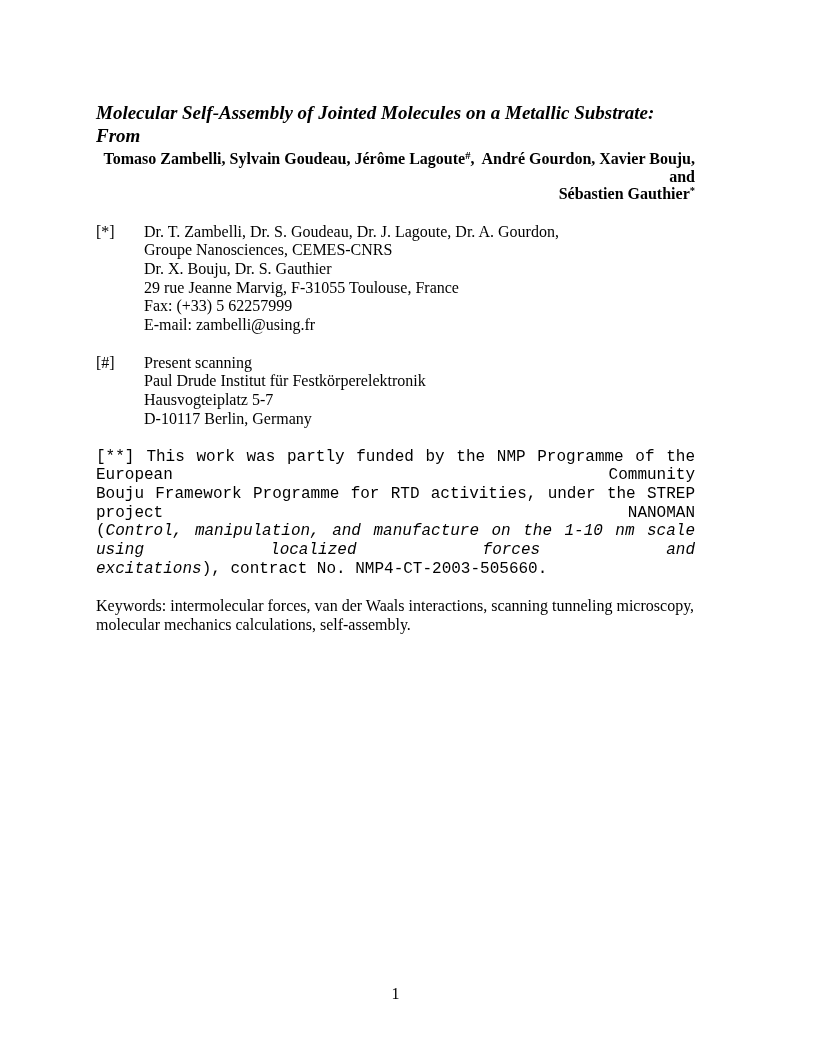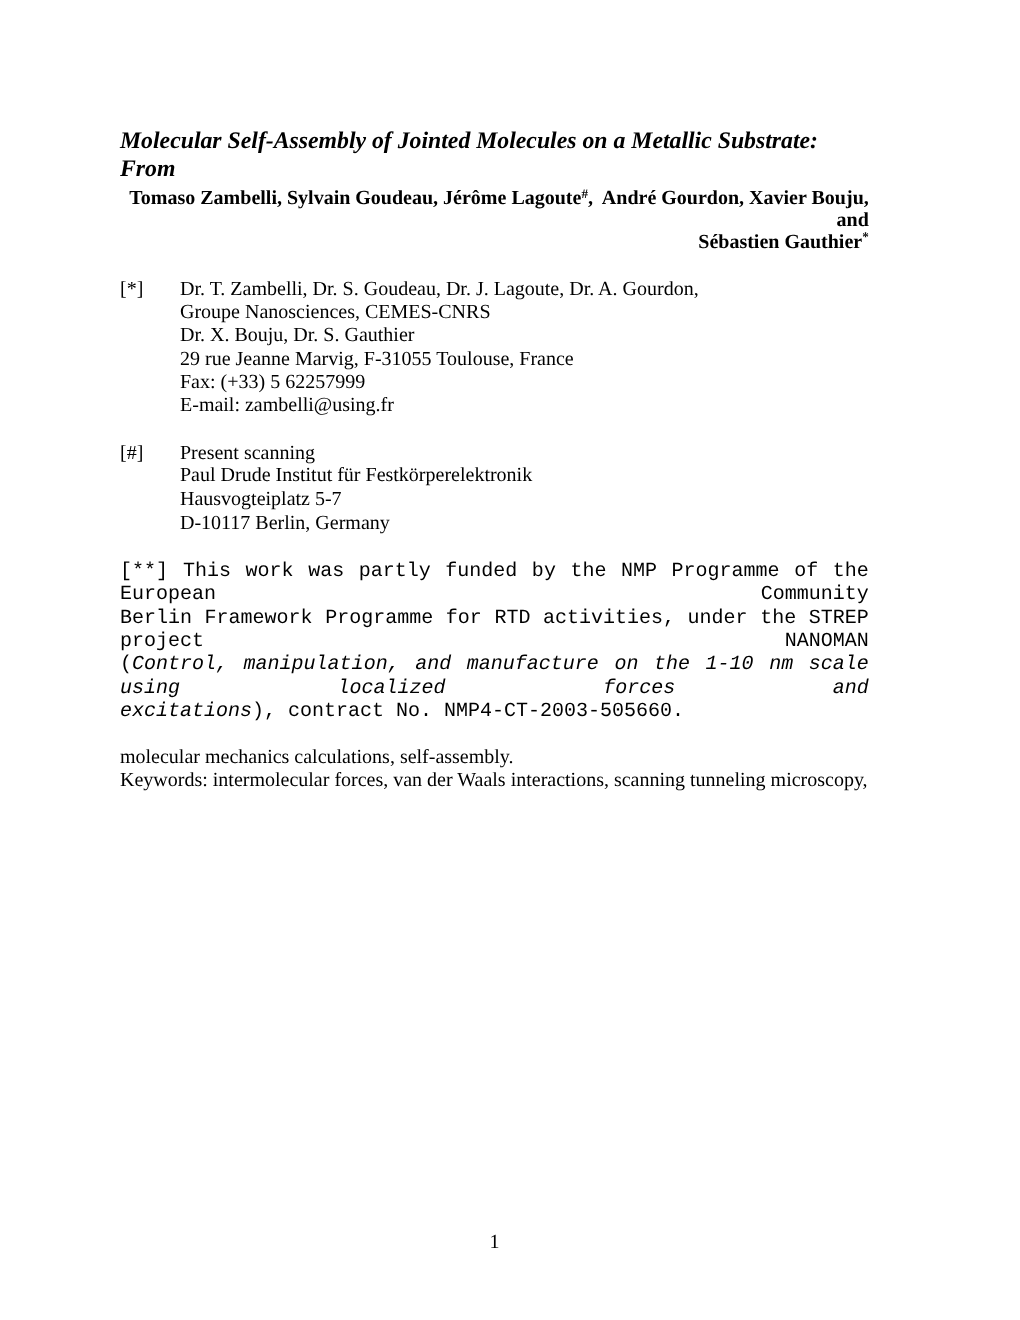--- a/index.html
+++ b/index.html
@@ -122,26 +122,26 @@
       <span class="lines">
         <span class="bline">Present scanning</span>
         <span class="bline">Paul Drude Institut für Festkörperelektronik</span>
         <span class="bline">Hausvogteiplatz 5-7</span>
         <span class="bline">D-10117 Berlin, Germany</span>
       </span>
     </div>
 
     <div class="funding bodytext">
       <div class="jline"><span class="marker-inline">[**]</span><span class="tabgap"></span><span>This work was partly funded by the NMP Programme of the European Community</span></div>
-      <div class="jline">Berlin Framework Programme for RTD activities, under the STREP project NANOMAN</div>
+      <div class="jline">Bouju Framework Programme for RTD activities, under the STREP project NANOMAN</div>
       <div class="jline"><span>(</span><span class="it">Control, manipulation, and manufacture on the 1-10 nm scale using localized forces and</span></div>
       <div class="jline lastline"><span class="it">excitations</span><span>), contract No. NMP4-CT-2003-505660.</span></div>
     </div>
 
     <div class="keywords bodytext">
+      <div>Keywords: intermolecular forces, van der Waals interactions, scanning tunneling microscopy,</div>
       <div>molecular mechanics calculations, self-assembly.</div>
-      <div>Keywords: intermolecular forces, van der Waals interactions, scanning tunneling microscopy,</div>
     </div>
 
   </div>
 
   <div class="pagenum">1</div>
 </div>
 
 </body></html>

